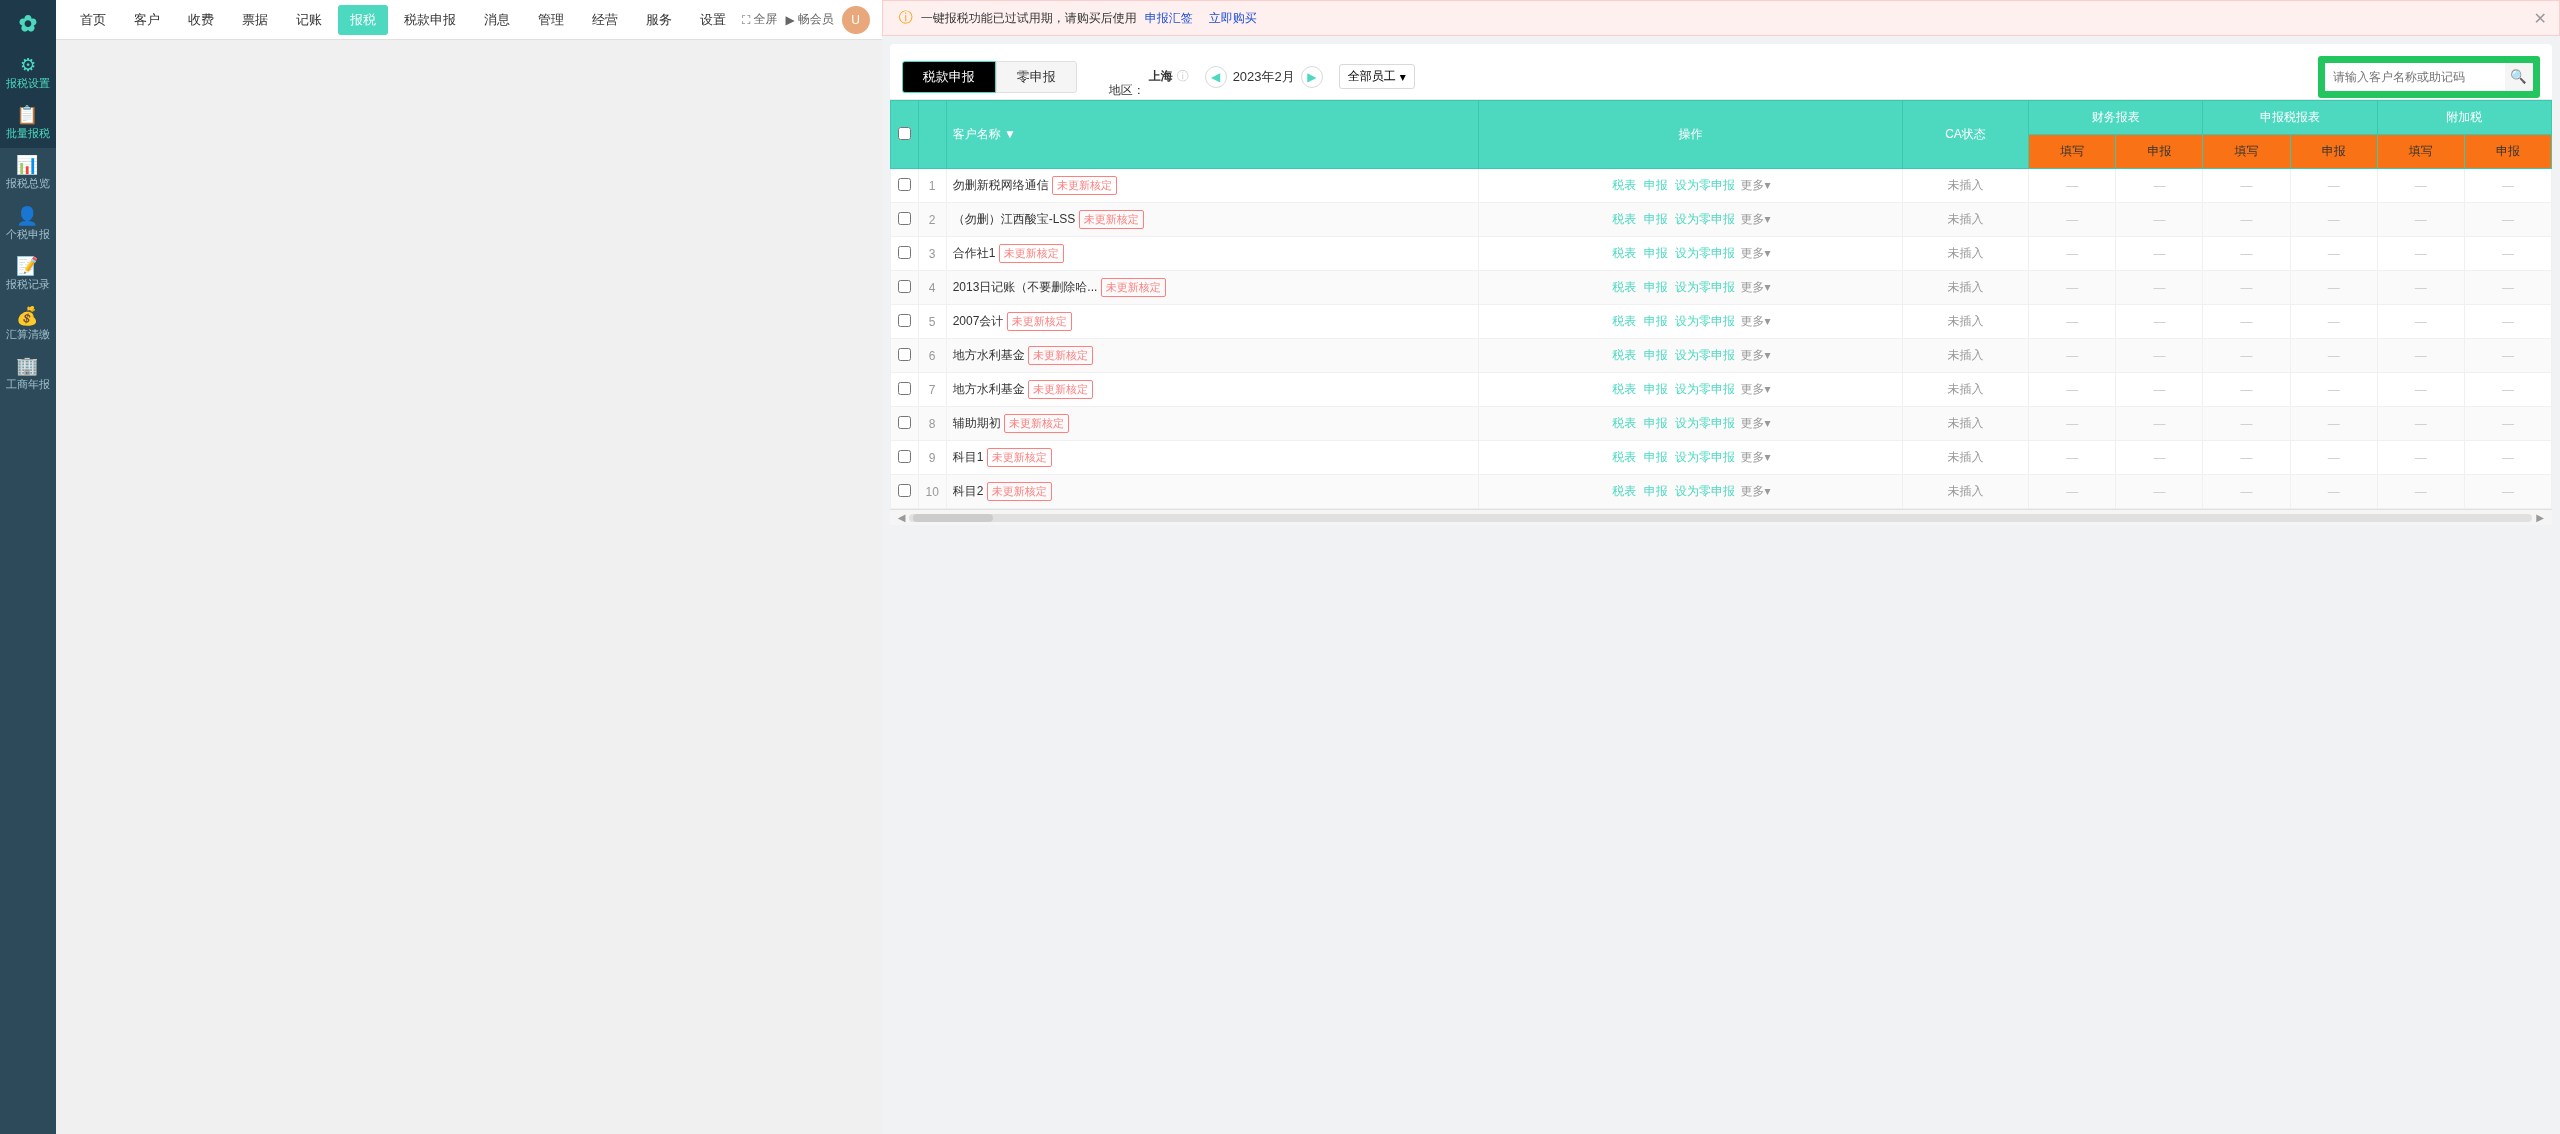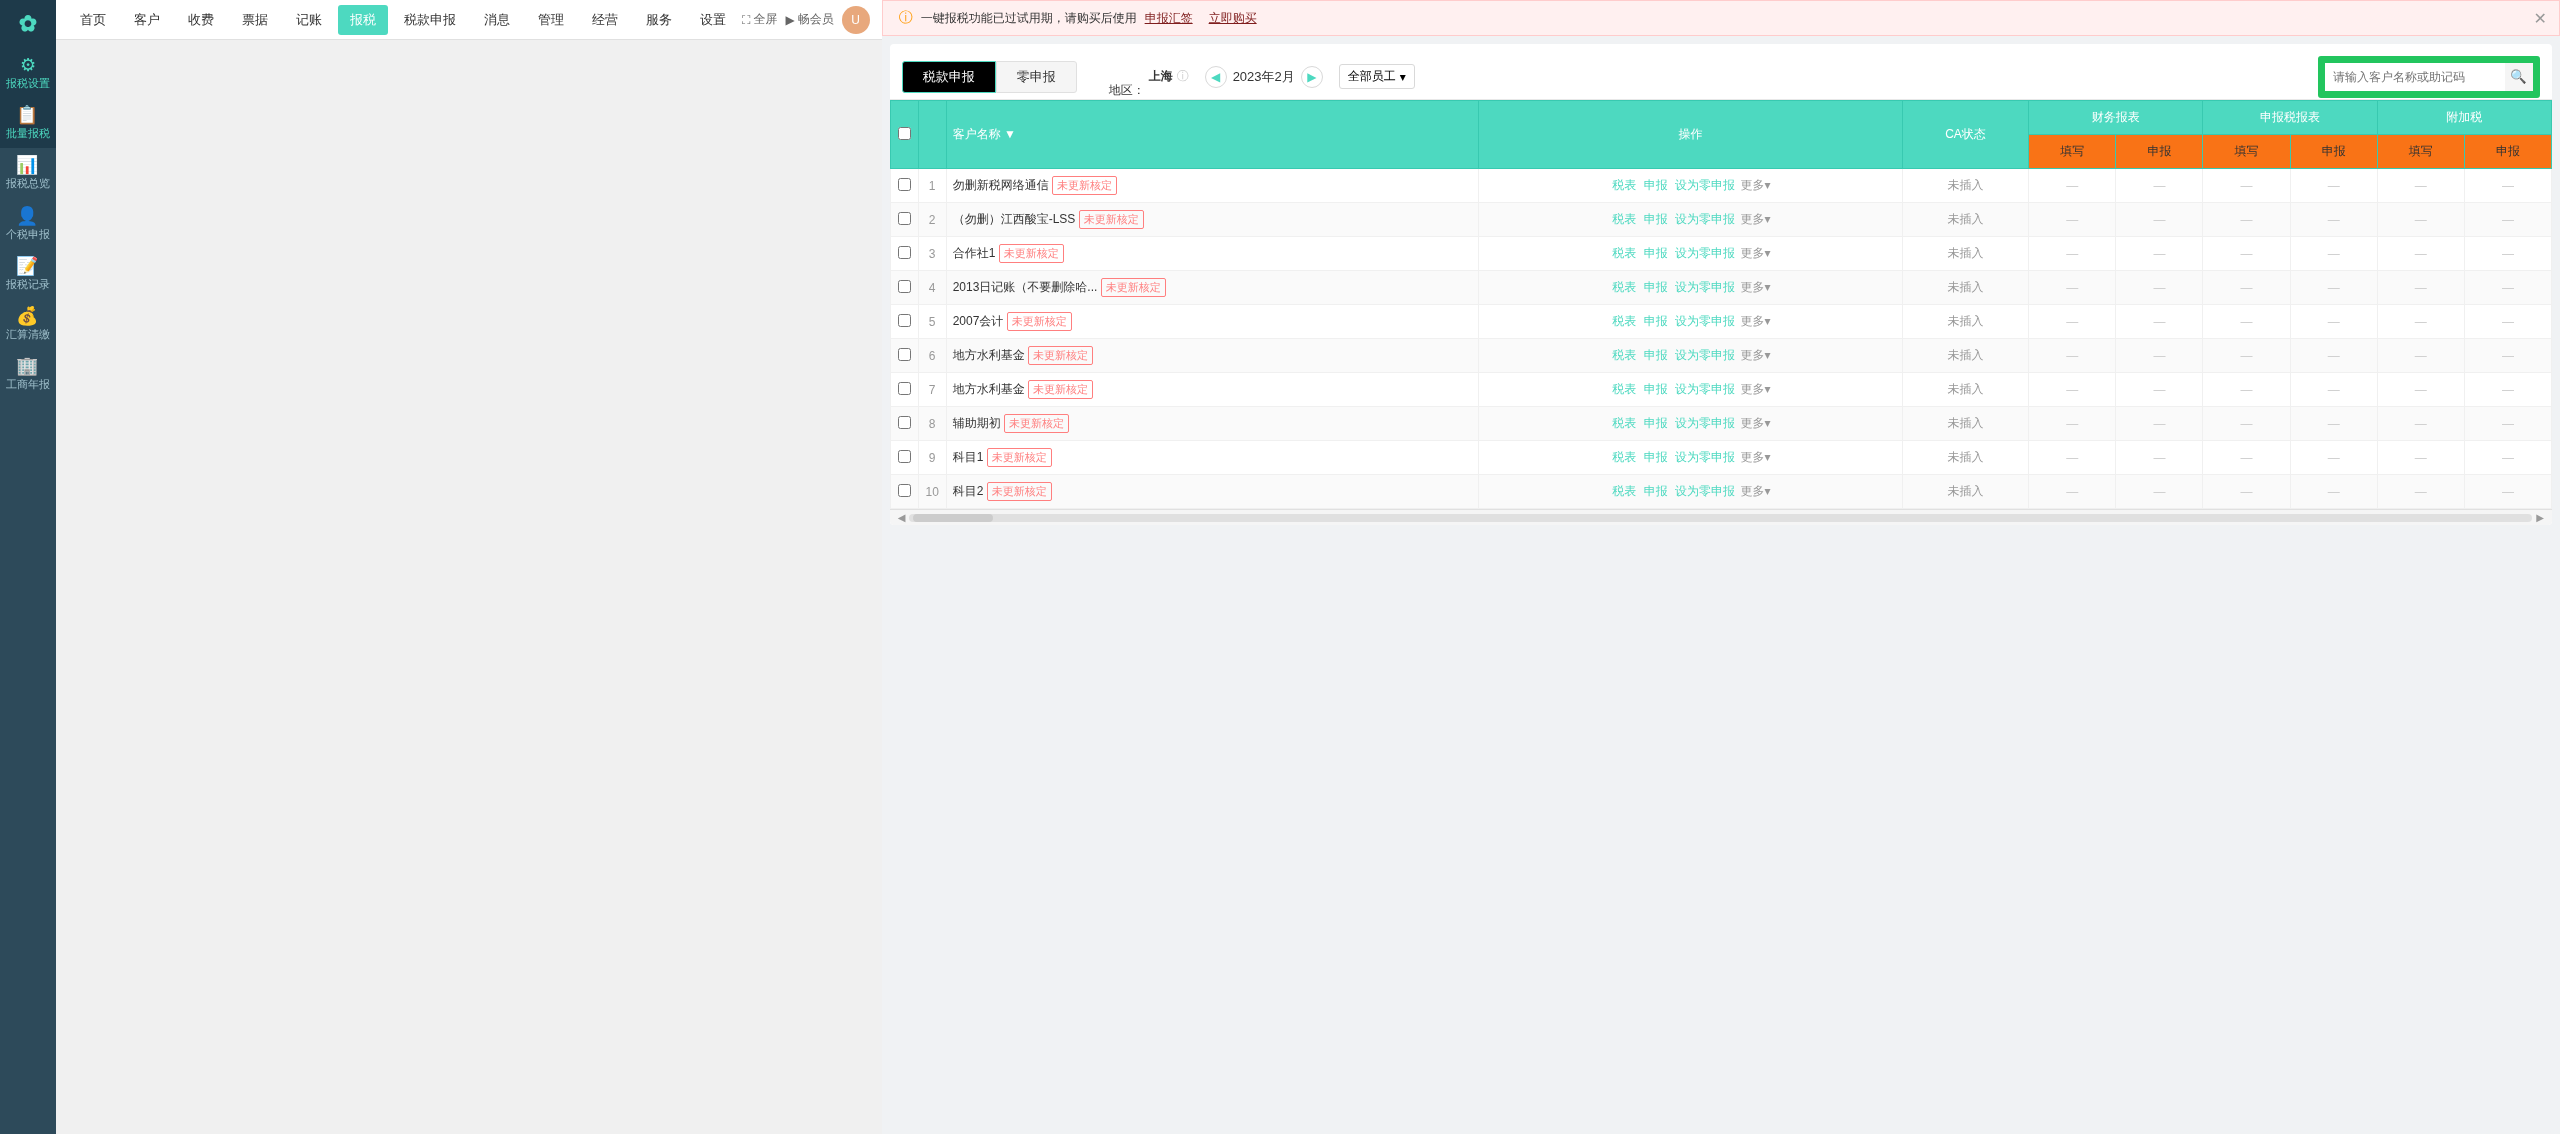--- a/index.html
+++ b/index.html
@@ -112,21 +112,21 @@
       border: 1px solid #ffcccc;
       padding: 8px 16px;
       display: flex;
       align-items: center;
       gap: 8px;
       font-size: 12px;
       color: #333;
       position: relative;
     }
     .notice-icon { color: #ff9900; font-size: 14px; }
-    .notice-link { color: #7f1d1d; cursor: pointer; text-decoration: underline; }
+    .notice-link { color: #1d4ed8; cursor: pointer; }
     .notice-close {
       position: absolute;
       right: 12px;
       cursor: pointer;
       color: #999;
       font-size: 16px;
     }
 
     
     .tax-area {

